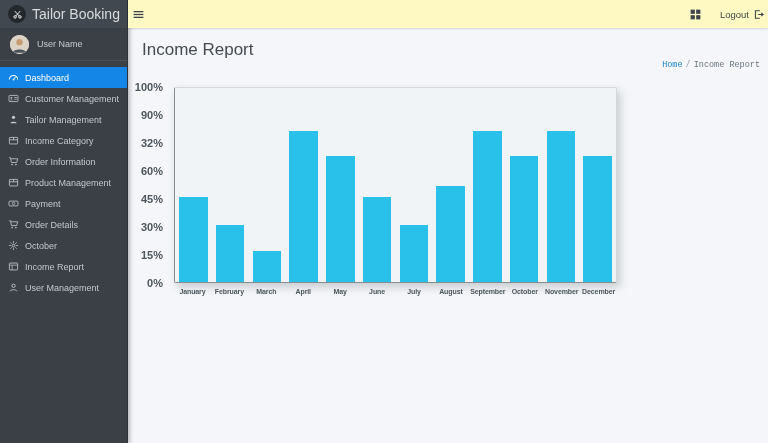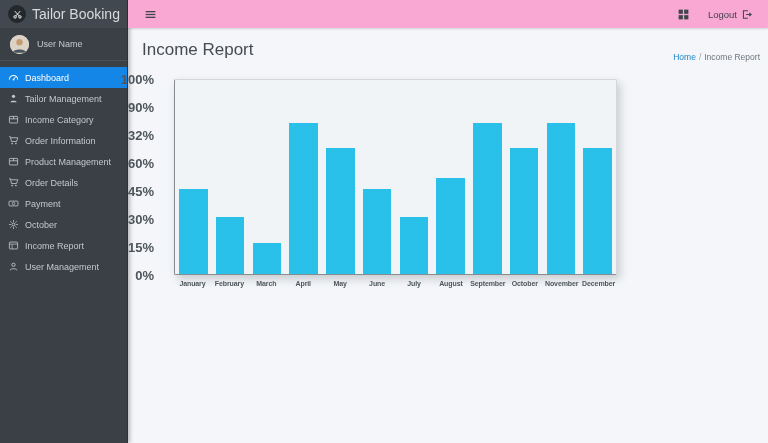--- a/index.html
+++ b/index.html
@@ -29,50 +29,50 @@
   .user-name { color:#c5cacf; font-size:9px; }
   .menu { padding:6px 0; display:flex; flex-direction:column; }
   .menu-item { display:flex; align-items:center; gap:6px; padding:0 8px; height:21px;
     color:#c2c8cd; font-size:9px; cursor:pointer; white-space:nowrap; }
   .menu-item.active { background:#1486e8; color:#fff; }
   .menu-item .icon { width:11px; height:11px; display:inline-flex; flex-shrink:0; }
   .icon svg { width:100%; height:100%; }
 
   
   .main { flex:1; display:flex; flex-direction:column; min-width:0; }
-  .topbar { height:28px; background:#f9a8d4; color:#3e454b;
-    display:flex; align-items:center; justify-content:space-between; padding:0 16px; flex-shrink:0;
+  .topbar { height:28px; background:#fef9c3; color:#3e454b;
+    display:flex; align-items:center; justify-content:space-between; padding:0 4px; flex-shrink:0;
     box-shadow:0 1px 2px rgba(0,0,0,.15); }
   .tb-icon { width:13px; height:13px; display:inline-flex; cursor:pointer; }
   .topbar-right { display:flex; align-items:center; gap:18px; }
   .logout { display:flex; align-items:center; gap:4px; font-size:9.5px; color:#3e454b; cursor:pointer; }
   .logout .tb-icon { width:11px; height:11px; }
 
   .content { flex:1; padding:8px 6px 0 12px; position:relative; }
   .content-head { display:flex; justify-content:space-between; align-items:flex-start; }
   .page-title { font-size:17px; font-weight:400; color:#454b50; margin:4px 0 0 2px; }
-  .breadcrumb { font-size:8.5px; margin:16px 2px 0 0; color:#6c757d; }
+  .breadcrumb { font-size:8.5px; margin:24px 2px 0 0; color:#6c757d;font-family:Liberation Mono, monospace; }
   .breadcrumb .home { color:#1a84c7; cursor:pointer; text-decoration:none; }
   .breadcrumb .sep { margin:0 3px; color:#9aa1a7; }
 
   
   .chart-wrap { position:relative; margin-top:17px; height:230px; }
   .plot {
     position:absolute; left:34px; top:0; width:443px; height:196px;
     background:#f1f4f7;
     border:1px solid #d3d7db; border-left-color:#878d93; border-bottom-color:#878d93;
     border-radius:2px;
     box-shadow:3px 4px 8px rgba(100,105,110,.3);
     display:flex; align-items:flex-end;
   }
   .bar-slot { flex:1; height:100%; display:flex; justify-content:center; align-items:flex-end; }
   .bar { width:78%; }
   .yticks { position:absolute; left:0; top:0; width:30px; height:196px; }
-  .ytick { position:absolute; right:16px; transform:translateY(50%);
-    font-size:13px; font-weight:bold; color:#4e565c; }
+  .ytick { position:absolute; right:7px; transform:translateY(50%);
+    font-size:11px; font-weight:bold; color:#4e565c; }
   .xlabels { position:absolute; left:34px; top:201px; width:443px; display:flex; }
   .xlabel { flex:1; text-align:center; font-size:7px; font-weight:bold; color:#4e565c;
     white-space:nowrap; letter-spacing:-.1px; }
 </style>
 </head>
 <body>
 
 <div class="app">
 
   <aside class="sidebar">
@@ -103,20 +103,32 @@
             <svg viewBox="0 0 16 16">
               <path d="M2 11a6 6 0 0 1 12 0" fill="none" stroke="currentColor" stroke-width="1.6"></path>
               <line x1="8" y1="11" x2="11.2" y2="6.8" stroke="currentColor" stroke-width="1.4"></line>
               <circle cx="8" cy="11" r="1.3" fill="currentColor"></circle>
             </svg>
           </span>
           <span>Dashboard</span>
         </div>
         <div class="menu-item">
           <span class="icon">
+            <svg viewBox="0 0 16 16">
+              <rect x="1.5" y="3.5" width="13" height="9" rx="1" fill="none" stroke="currentColor" stroke-width="1.2"></rect>
+              <circle cx="5" cy="7" r="1.3" fill="currentColor"></circle>
+              <path d="M3.1 10.6c.4-1.5 3.4-1.5 3.8 0z" fill="currentColor"></path>
+              <line x1="9" y1="6.5" x2="13" y2="6.5" stroke="currentColor"></line>
+              <line x1="9" y1="9" x2="13" y2="9" stroke="currentColor"></line>
+            </svg>
+          </span>
+          <span>Customer Management</span>
+        </div>
+        <div class="menu-item">
+          <span class="icon">
             <svg viewBox="0 0 16 16" fill="currentColor">
               <circle cx="8" cy="4.8" r="2.3"></circle>
               <path d="M3.5 13.5c.5-2.9 8.5-2.9 9 0z"></path>
             </svg>
           </span>
           <span>Tailor Management</span>
         </div>
         <div class="menu-item">
           <span class="icon">
             <svg viewBox="0 0 16 16" fill="none" stroke="currentColor" stroke-width="1.2">
@@ -140,36 +152,36 @@
           <span class="icon">
             <svg viewBox="0 0 16 16" fill="none" stroke="currentColor" stroke-width="1.2">
               <rect x="2" y="3.5" width="12" height="9.5" rx="1"></rect>
               <path d="M2 7h12M8 3.5V7"></path>
             </svg>
           </span>
           <span>Product Management</span>
         </div>
         <div class="menu-item">
           <span class="icon">
+            <svg viewBox="0 0 16 16" fill="none" stroke="currentColor">
+              <rect x="1.5" y="4.5" width="13" height="7" rx="1" stroke-width="1.2"></rect>
+              <circle cx="8" cy="8" r="1.8" stroke-width="1.1"></circle>
+            </svg>
+          </span>
+          <span>Payment</span>
+        </div>
+        <div class="menu-item">
+          <span class="icon">
             <svg viewBox="0 0 16 16">
               <path d="M1.5 2.5h2l1.6 7h7.4l1.7-5.5H4.2" fill="none" stroke="currentColor" stroke-width="1.2" stroke-linejoin="round"></path>
               <circle cx="6" cy="12.5" r="1.2" fill="currentColor"></circle>
               <circle cx="11.5" cy="12.5" r="1.2" fill="currentColor"></circle>
             </svg>
           </span>
           <span>Order Details</span>
-        </div>
-        <div class="menu-item">
-          <span class="icon">
-            <svg viewBox="0 0 16 16" fill="none" stroke="currentColor">
-              <rect x="1.5" y="4.5" width="13" height="7" rx="1" stroke-width="1.2"></rect>
-              <circle cx="8" cy="8" r="1.8" stroke-width="1.1"></circle>
-            </svg>
-          </span>
-          <span>Payment</span>
         </div>
         <div class="menu-item">
           <span class="icon">
             <svg viewBox="0 0 16 16" stroke="currentColor" fill="none">
               <circle cx="8" cy="8" r="2.1" stroke-width="1.3"></circle>
               <g stroke-width="1.3">
                 <line x1="8" y1="1.6" x2="8" y2="4"></line>
                 <line x1="8" y1="12" x2="8" y2="14.4"></line>
                 <line x1="1.6" y1="8" x2="4" y2="8"></line>
                 <line x1="12" y1="8" x2="14.4" y2="8"></line>

